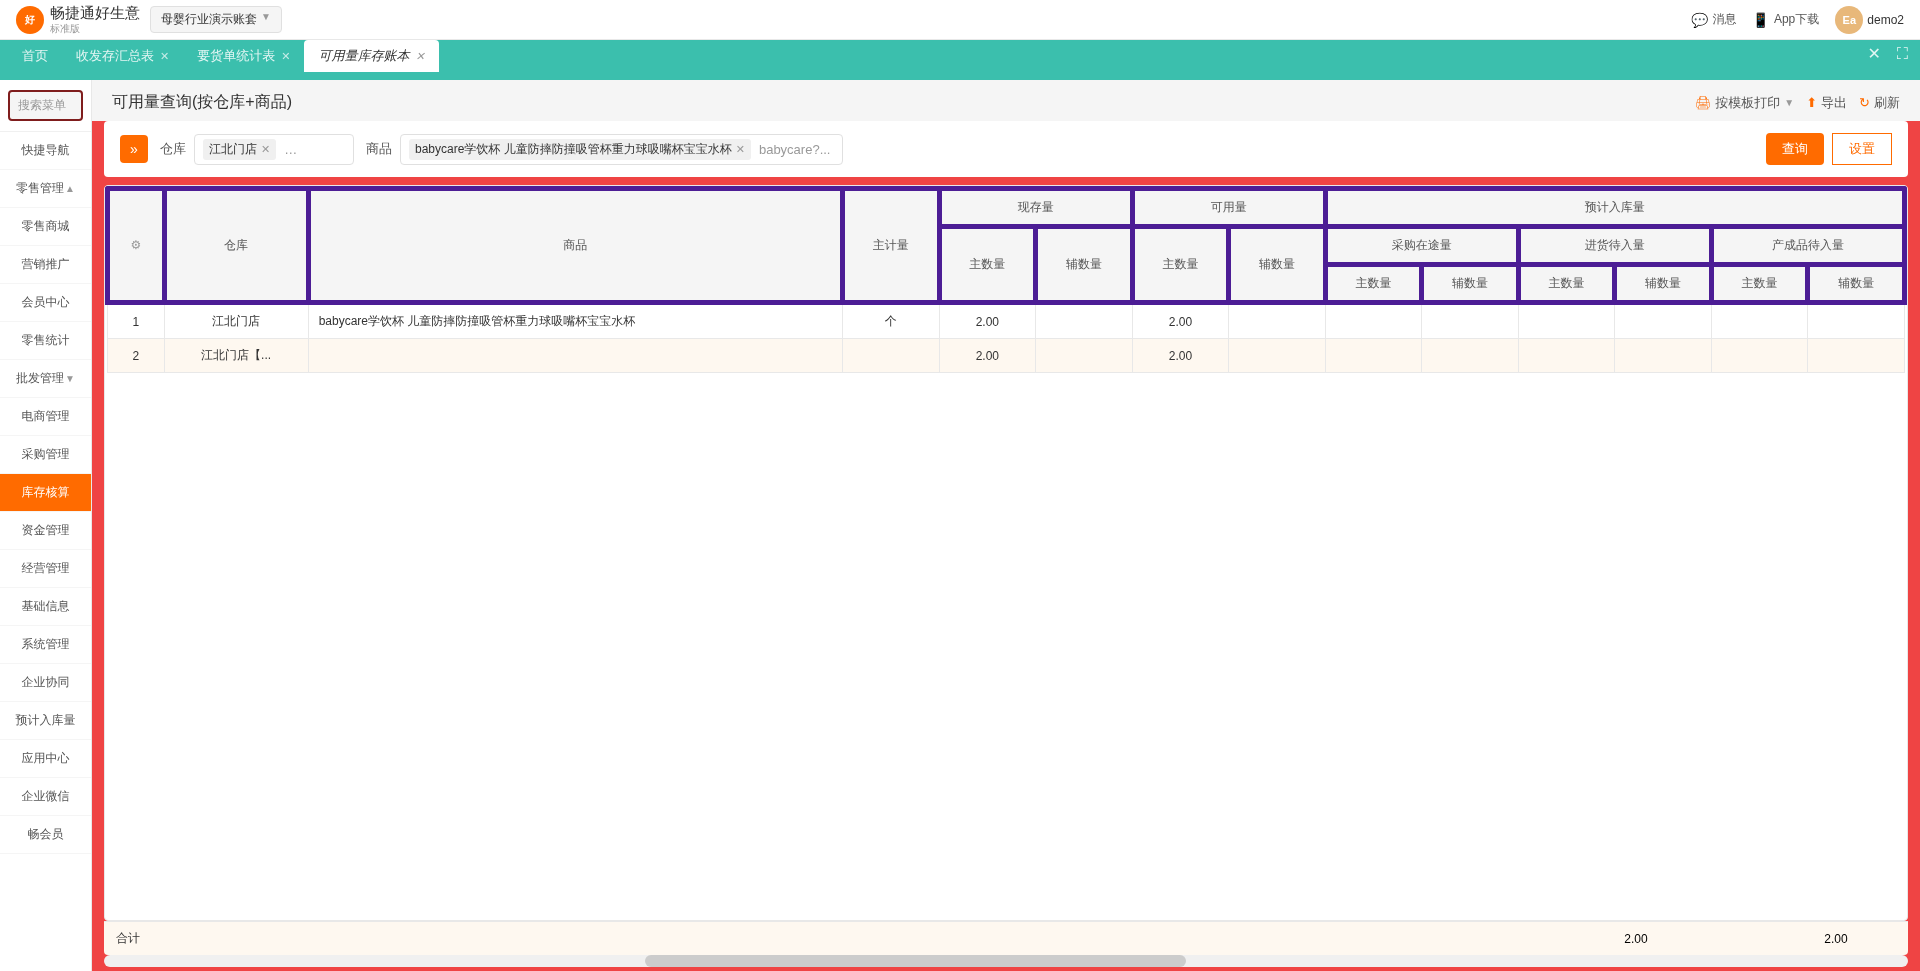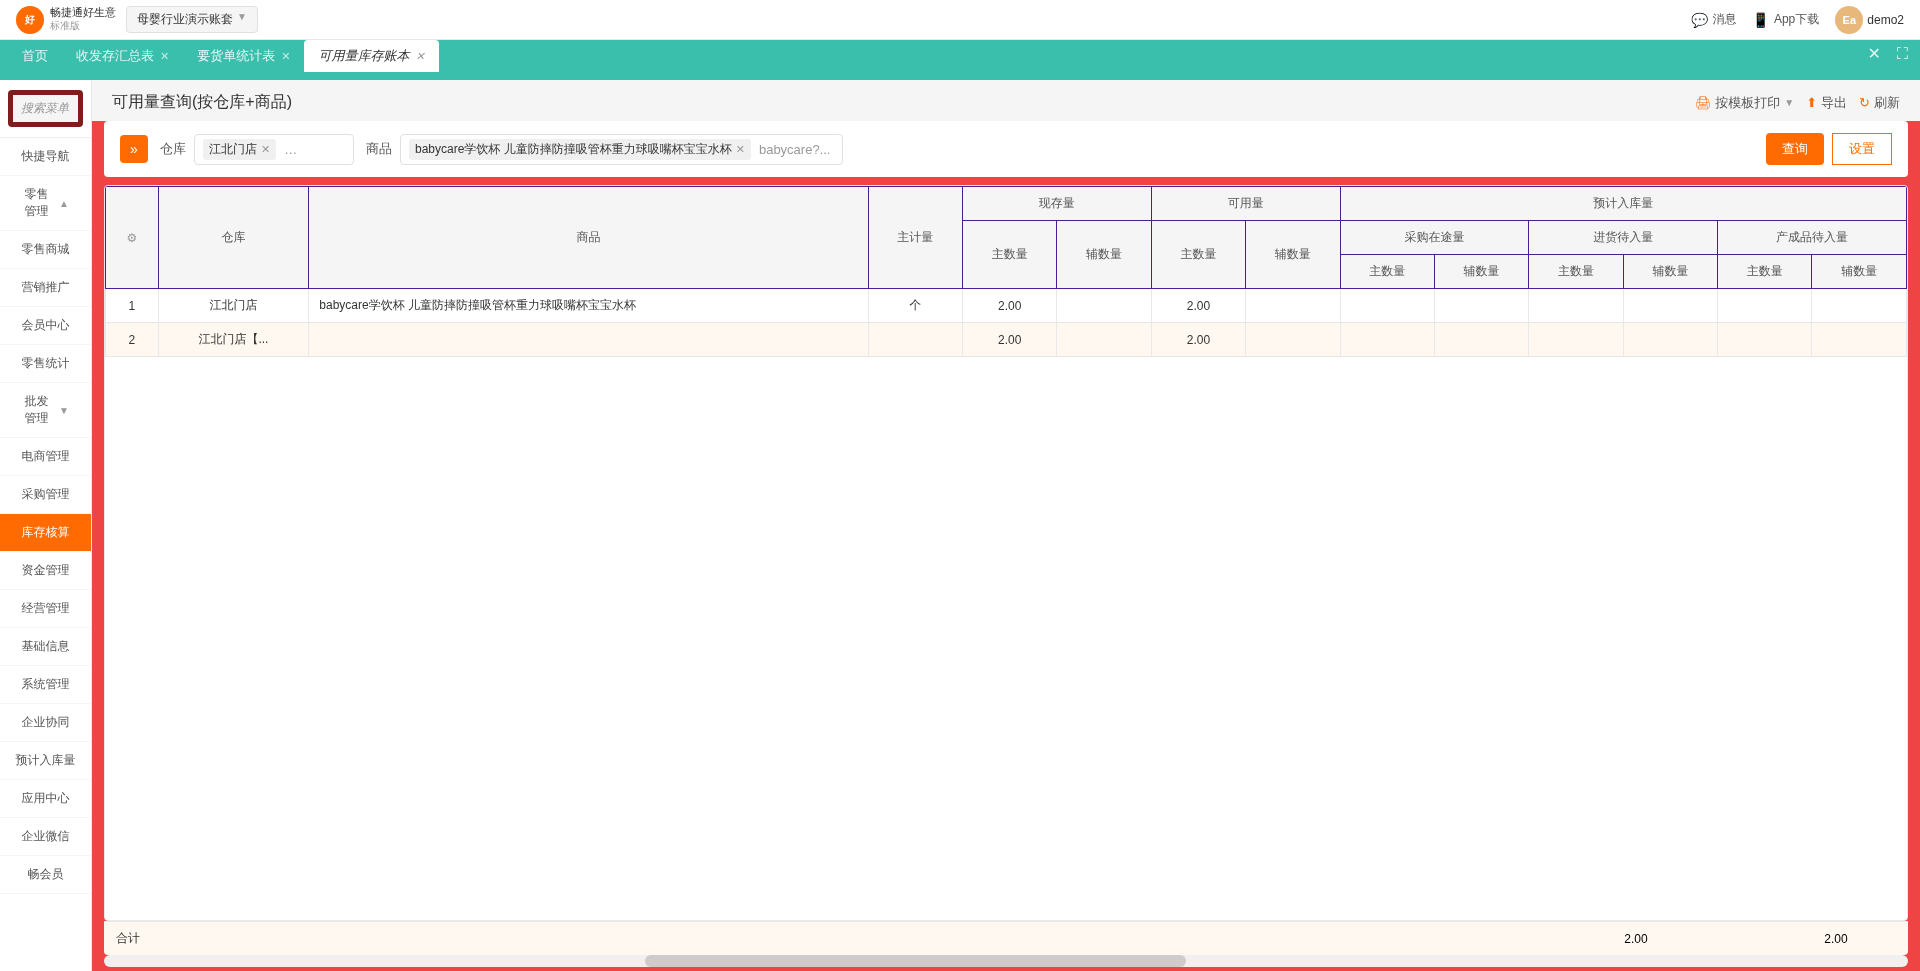--- a/index.html
+++ b/index.html
@@ -32,21 +32,21 @@
       background: #ff6b00;
       border-radius: 50%;
       display: flex;
       align-items: center;
       justify-content: center;
       color: #fff;
       font-size: 10px;
       font-weight: bold;
     }
     .logo-text {
-      font-size: 11px;
+      font-size: 15px;
       color: #333;
       line-height: 1.2;
     }
     .logo-sub {
       font-size: 10px;
       color: #999;
     }
     .store-selector {
       display: flex;
       gap: 4px;
@@ -151,47 +151,45 @@
       flex-shrink: 0;
       overflow-y: auto;
     }
     .sidebar-search {
       padding: 10px 8px;
       border-bottom: 1px solid #f0f0f0;
     }
     .sidebar-search-btn {
       width: 100%;
       background: #f5f5f5;
-      border: 5px solid #7f1d1d;
+      border: 2px solid #7f1d1d;
       border-radius: 4px;
       padding: 5px 8px;
       font-size: 12px;
       color: #999;
       cursor: pointer;
       text-align: left;
-      font-style: italic;
     }
     .sidebar-item {
       padding: 10px 8px;
       text-align: center;
       cursor: pointer;
       font-size: 12px;
       color: #555;
       border-bottom: 1px solid #f5f5f5;
     }
     .sidebar-item.active {
       background: #ff6b00;
       color: #fff;
     }
     .sidebar-item.has-arrow {
       display: flex;
       align-items: center;
       justify-content: space-between;
-      padding: 10px 22px;
-      gap: 8px;
+      padding: 10px 16px;
     }
     .sidebar-item .arrow { font-size: 10px; color: #999; }
 
     
     .content-area {
       flex: 1;
       display: flex;
       flex-direction: column;
       overflow: hidden;
       background: #ef4444;
@@ -323,26 +321,27 @@
       border: 1px solid #e8e8e8;
     }
 
     table {
       width: 100%;
       border-collapse: collapse;
       font-size: 12px;
     }
     thead tr th {
       background: #f5f5f5;
-      border: 1px solid #4c1d95;
+      border: 5px solid #4c1d95;
       padding: 8px 10px;
       text-align: center;
       font-weight: 500;
       color: #555;
       white-space: nowrap;
+      font-family: Liberation Serif, serif;
     }
     tbody tr td {
       border: 1px solid #e8e8e8;
       padding: 8px 10px;
       text-align: center;
       color: #333;
     }
 
     .th-group {
       text-align: center;

